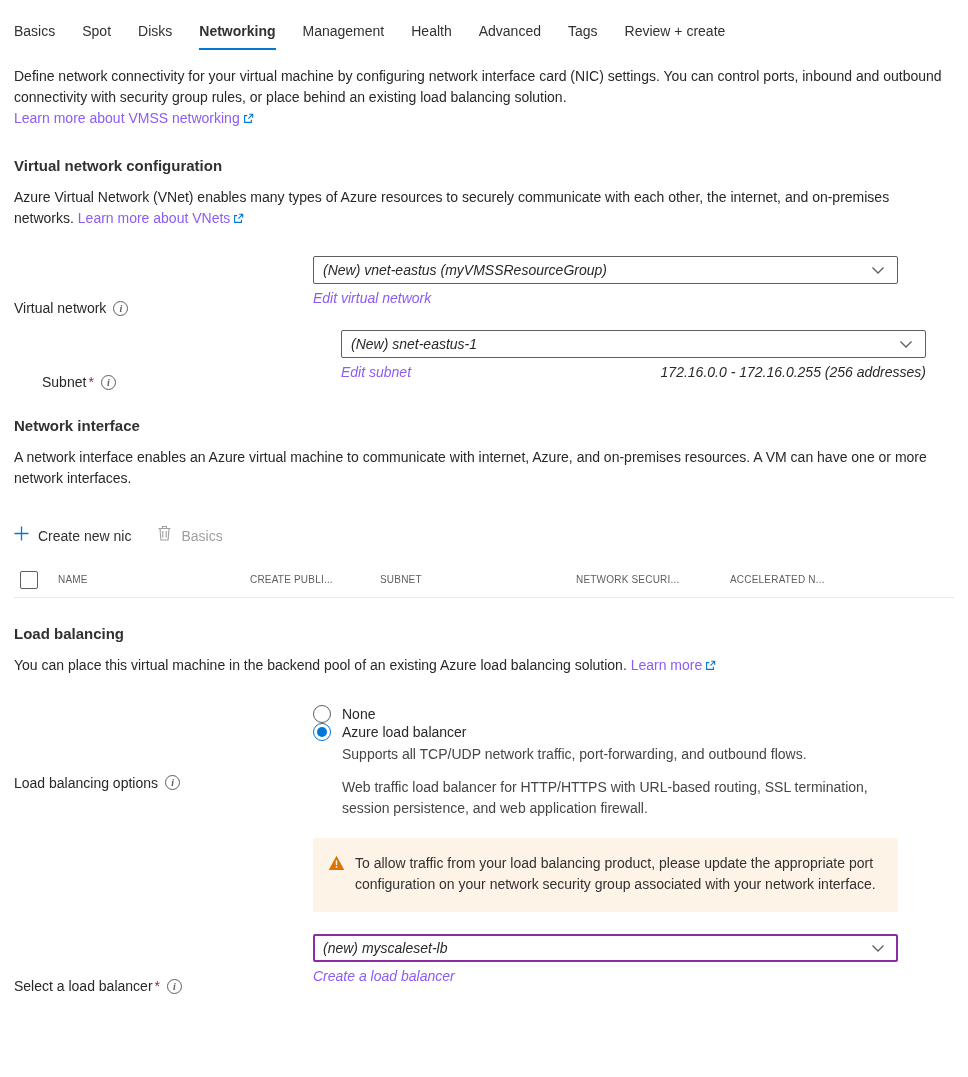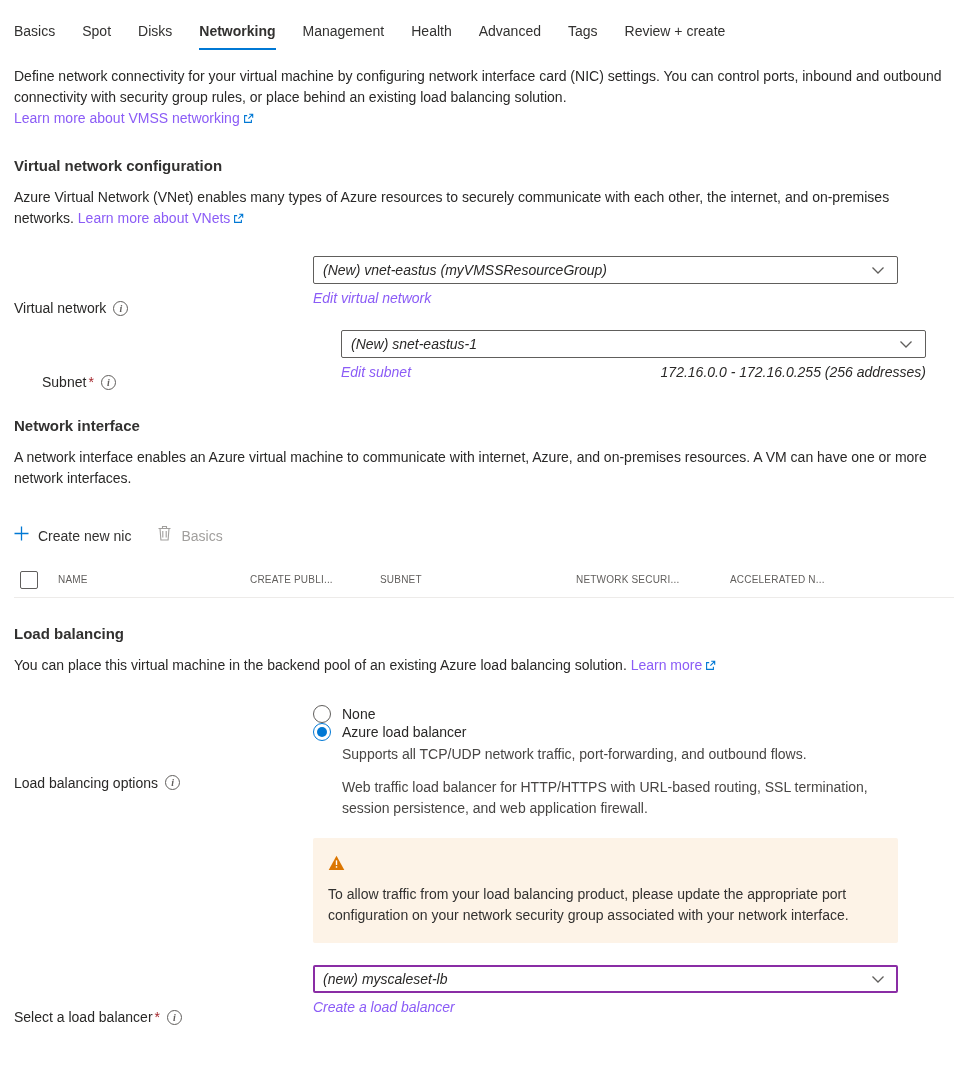--- a/index.html
+++ b/index.html
@@ -92,21 +92,21 @@
   }
   .radio.selected { border-color: #0078d4; }
   .radio .dot { width: 10px; height: 10px; border-radius: 50%; background: transparent; }
   .radio.selected .dot { background: #0078d4; }
   .radio-desc { margin-left: 29px; margin-top: 3px; color: #484644; line-height: 1.5; max-width: 545px; }
 
   .warning-box {
     margin-left: 299px; width: 585px; margin-top: 19px;
     background: #fdf3e7; border-radius: 2px;
     padding: 15px 18px 17px 15px;
-    display: flex; gap: 10px; align-items: flex-start; flex-direction: column;
+    display: flex; gap: 10px; align-items: flex-start;
   }
   .warning-text { line-height: 1.5; max-width: 530px; color: #323130; }
   .warning-tri { flex: 0 0 17px; margin-top: 2px; }
 
   .select-lb-row { margin-top: 22px; }
 </style>
 </head>
 <body>
 
 <div class="page">

